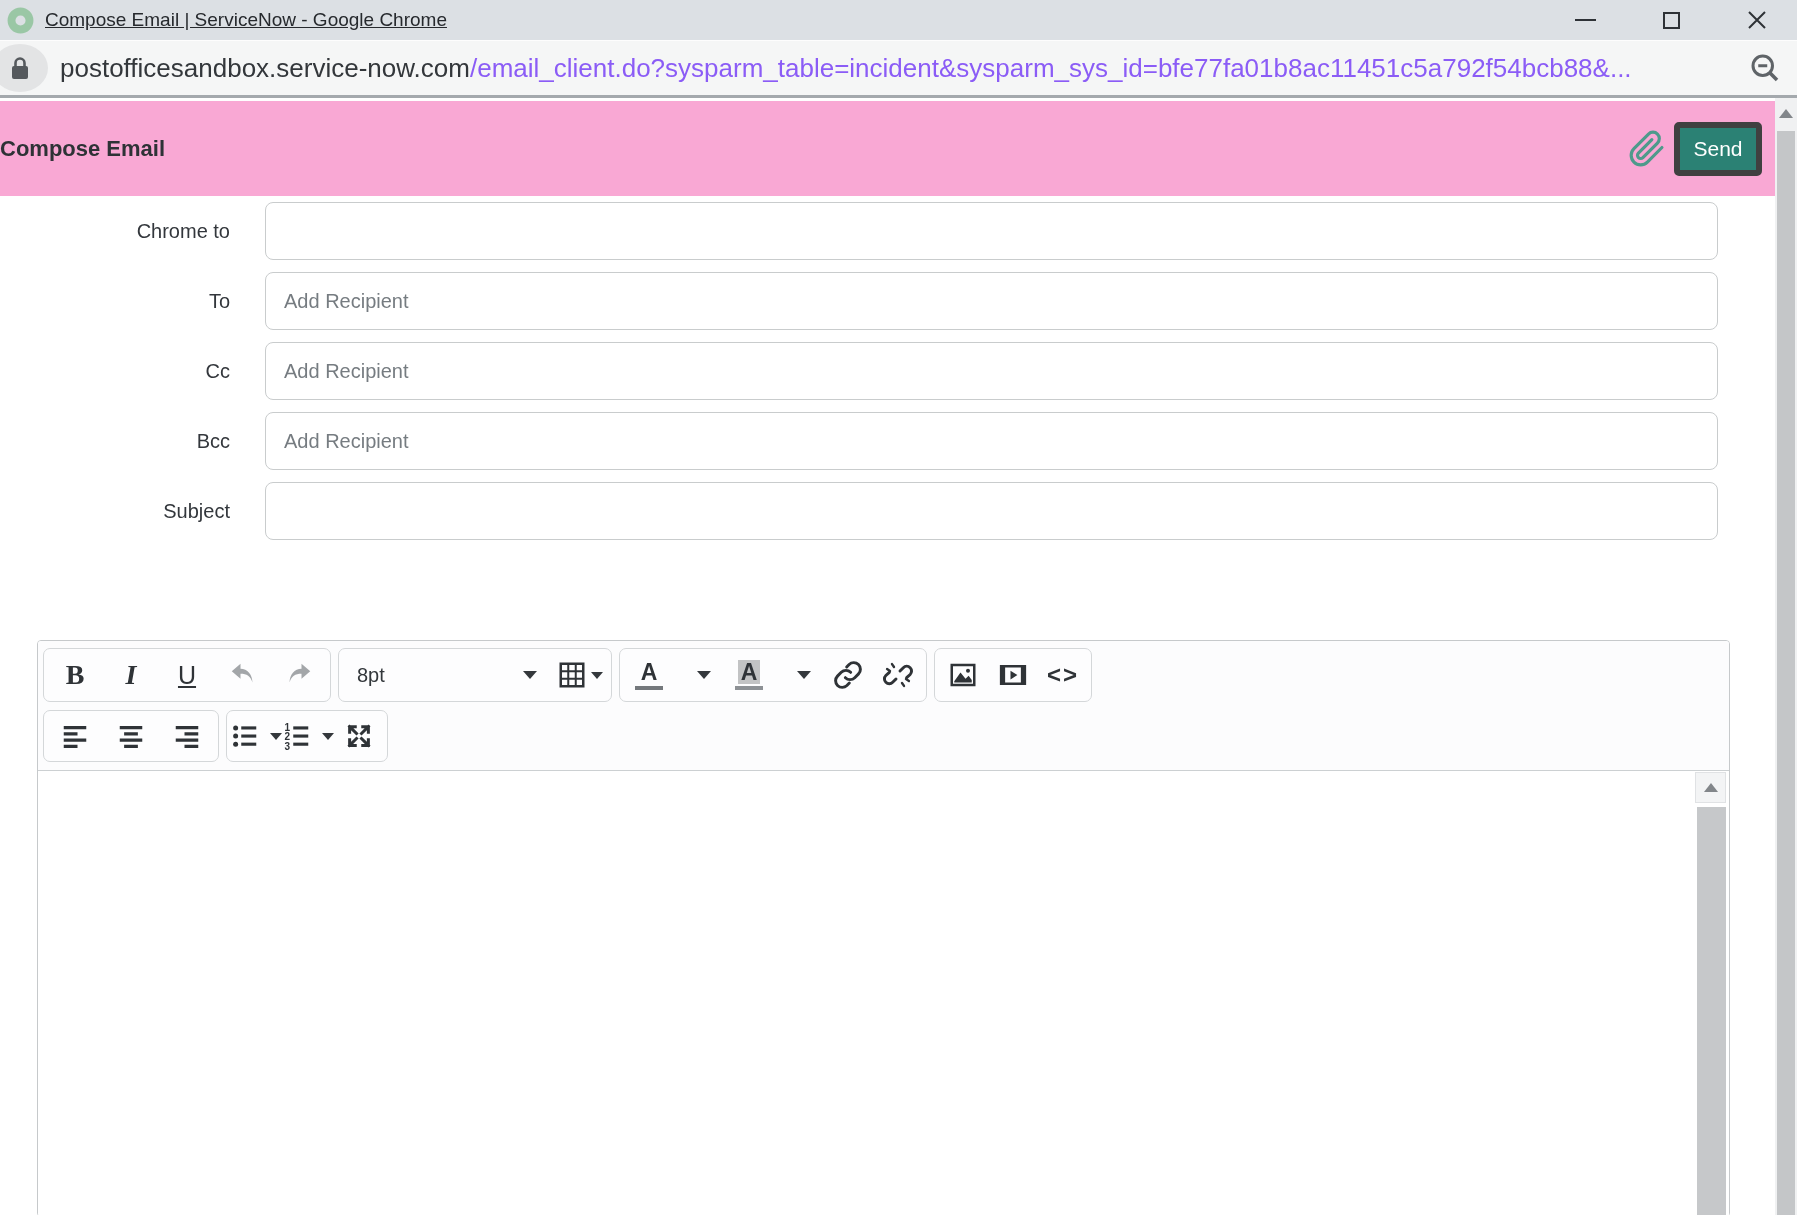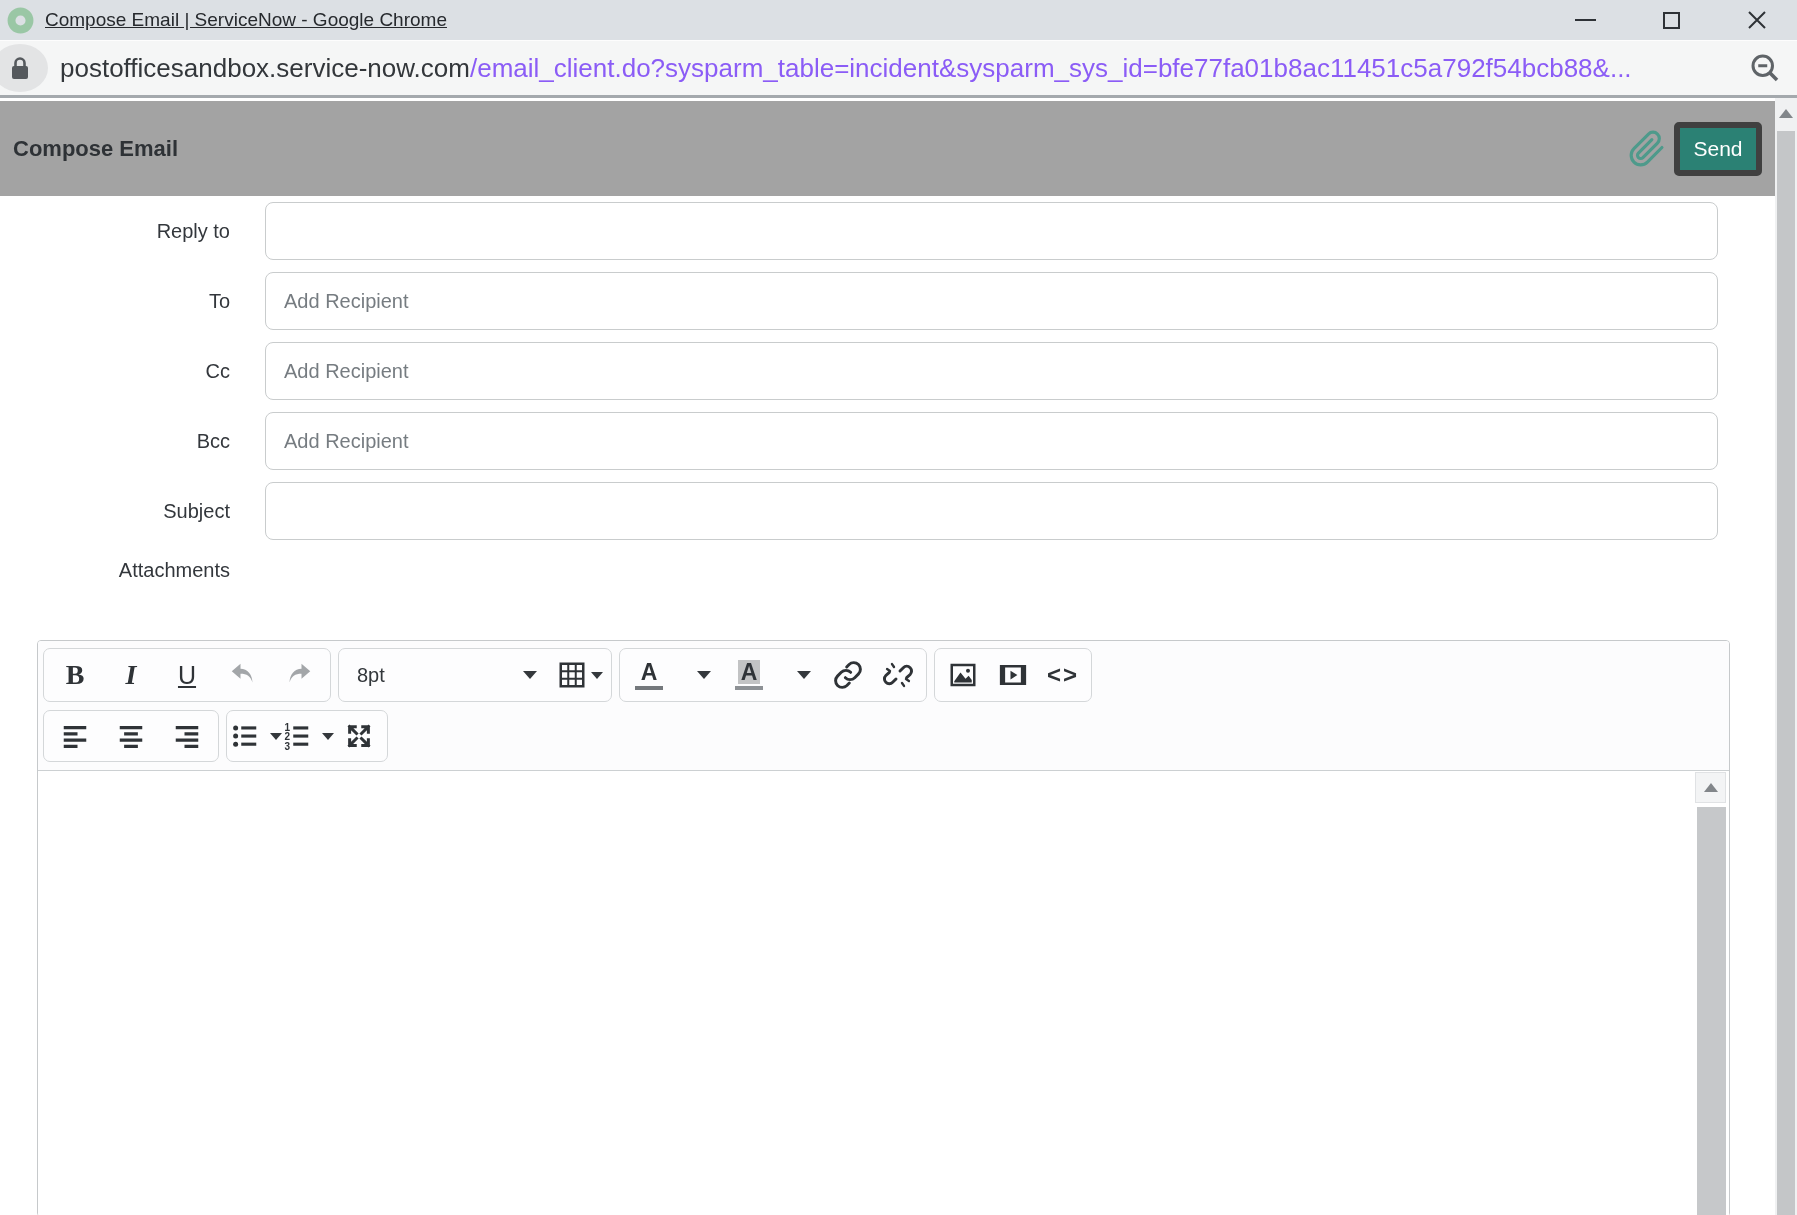--- a/index.html
+++ b/index.html
@@ -24,21 +24,21 @@
     display:flex; align-items:center; }
   .lock-chip { width:56px; height:48px; margin-left:-8px; background:#e3e4e5;
     border-radius:50%; display:flex; align-items:center; justify-content:center; flex:0 0 auto; }
   .url-text { margin-left:12px; font-size:26px; white-space:nowrap; overflow:hidden; }
   .url-domain { color:#33373b; }
   .url-path { color:#8b5cf6; }
   .zoom-btn { margin-left:auto; padding-right:14px; flex:0 0 auto; display:flex; align-items:center; }
 
   
   .compose-header { position:absolute; top:101px; left:0; right:0; height:95px;
-    background:#a3a3a3; display:flex; align-items:center; padding-left:13px; }
+    background:#f9a8d4; display:flex; align-items:center; }
   .compose-title { font-size:22px; font-weight:bold; color:#2e3236; }
   .attach-btn { position:absolute; right:128px; top:50%; transform:translateY(-50%);
     width:44px; height:44px; display:flex; align-items:center; justify-content:center; }
   .send-btn { position:absolute; right:35px; top:50%; transform:translateY(-50%);
     width:88px; height:54px; background:#2b8174; border:6px solid #404040; border-radius:5px;
     color:#fff; font-size:21px; display:flex; align-items:center; justify-content:center; }
 
   
   .form { position:absolute; top:196px; left:0; right:22px; padding-top:6px; background:#fff; }
   .form-row { display:flex; align-items:center; height:58px; margin-bottom:12px; }
@@ -144,41 +144,38 @@
     <div class="attach-btn">
       <svg width="38" height="38" viewBox="0 0 24 24">
         <path d="M21.44 11.05l-9.19 9.19a6 6 0 0 1-8.49-8.49l9.19-9.19a4 4 0 0 1 5.66 5.66l-9.2 9.19a2 2 0 0 1-2.83-2.83l8.49-8.48" fill="none" stroke="#4e9a8b" stroke-width="2" stroke-linecap="round" stroke-linejoin="round"></path>
       </svg>
     </div>
     <div class="send-btn">Send</div>
   </div>
 
   <div class="form">
     <div class="form-row">
-      <div class="form-label">Reply to</div>
+      <div class="form-label">Chrome to</div>
       <input class="form-input" placeholder="" style="">
     </div>
     <div class="form-row">
       <div class="form-label">To</div>
       <input class="form-input" placeholder="Add Recipient" style="">
     </div>
     <div class="form-row">
       <div class="form-label">Cc</div>
       <input class="form-input" placeholder="Add Recipient" style="">
     </div>
     <div class="form-row">
       <div class="form-label">Bcc</div>
       <input class="form-input" placeholder="Add Recipient" style="">
     </div>
     <div class="form-row">
       <div class="form-label">Subject</div>
       <input class="form-input" placeholder="" style="">
-    </div>
-    <div class="label-only-row">
-      <div class="form-label">Attachments</div>
     </div>
   </div>
 
   <div class="editor">
     <div class="editor-toolbar">
 
       <div class="tb-row">
         <div class="tb-group">
           <div class="tb-btn">
               <span class="letter-b">B</span>

